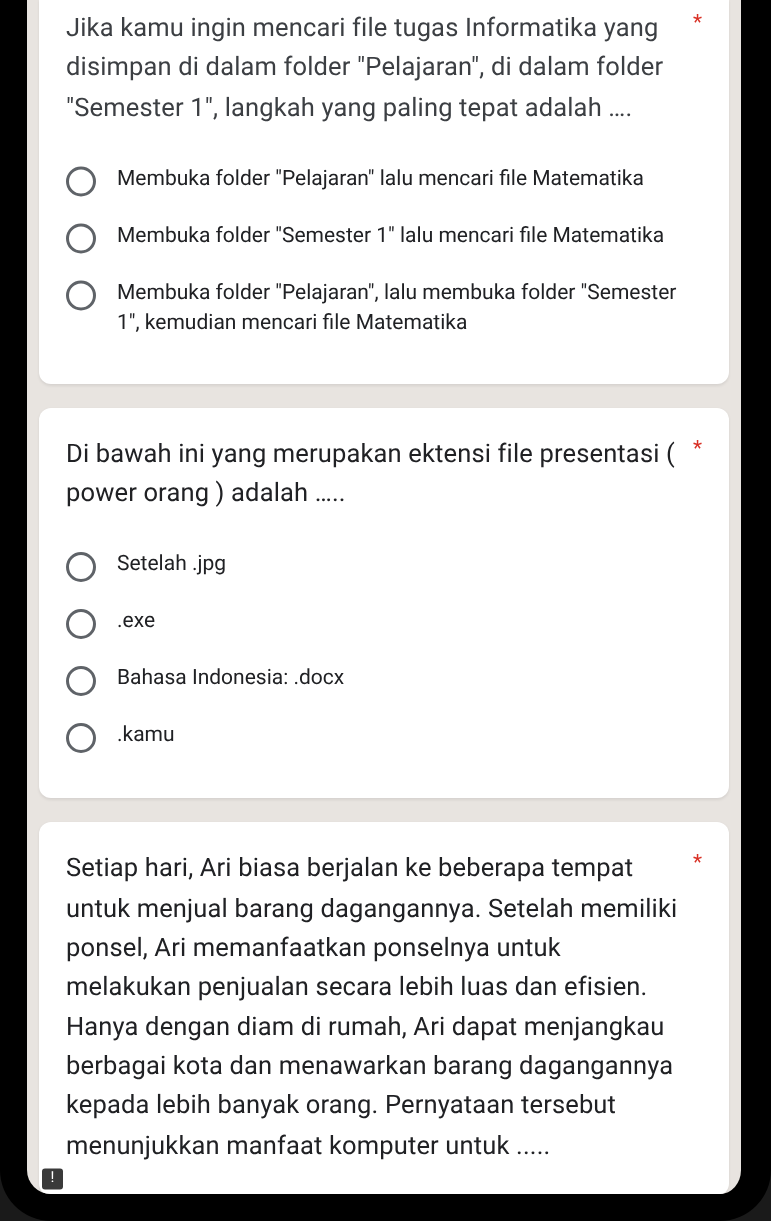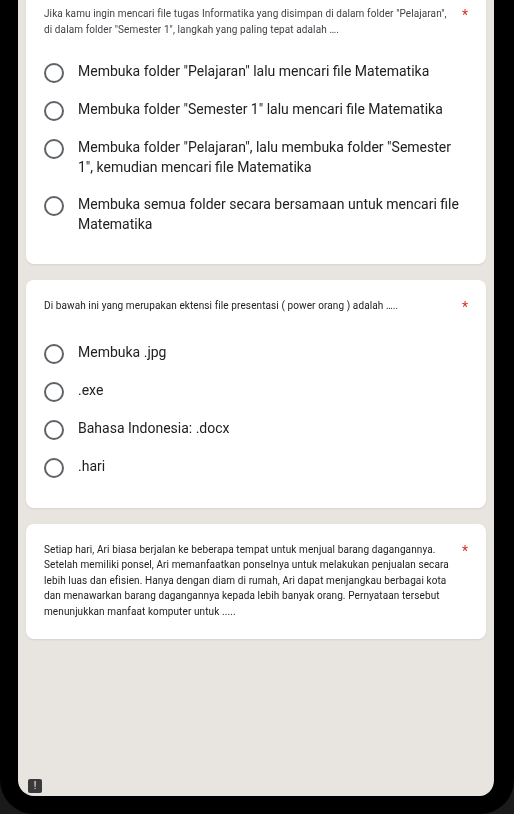--- a/index.html
+++ b/index.html
@@ -27,21 +27,21 @@
     background:#fff;
     border-radius:8px;
     padding:18px 18px 20px 18px;
     margin:0 0 16px 0;
     box-shadow:0 1px 2px rgba(0,0,0,.08);
     position:relative;
   }
   .card.first{border-top-left-radius:0;border-top-right-radius:0;margin-top:0;padding-top:6px;}
   .q-row{display:flex;align-items:flex-start;}
   .q-text{
-    flex:1;color:#202124;font-size:10px;line-height:1.55;
+    flex:1;color:#202124;font-size:17px;line-height:1.55;
     letter-spacing:.1px;
   }
   .req{color:#d93025;font-size:14px;margin-left:6px;line-height:1.4;}
   .options{margin-top:18px;}
   .opt{
     display:flex;align-items:flex-start;gap:14px;
     padding:6px 0 10px 0;
     cursor:pointer;
   }
   .radio{
@@ -81,48 +81,44 @@
           <span class="opt-label">Membuka folder "Pelajaran" lalu mencari file Matematika</span>
         </div>
         <div class="opt">
           <span class="radio"></span>
           <span class="opt-label">Membuka folder "Semester 1" lalu mencari file Matematika</span>
         </div>
         <div class="opt">
           <span class="radio"></span>
           <span class="opt-label">Membuka folder "Pelajaran", lalu membuka folder "Semester 1", kemudian mencari file Matematika</span>
         </div>
-        <div class="opt">
-          <span class="radio"></span>
-          <span class="opt-label">Membuka semua folder secara bersamaan untuk mencari file Matematika</span>
-        </div>
       </div>
     </div>
 
     <div class="card">
       <div class="q-row">
         <div class="q-text">Di bawah ini yang merupakan ektensi file presentasi ( power orang ) adalah …..</div>
         <div class="req">*</div>
       </div>
       <div class="options">
         <div class="opt">
           <span class="radio"></span>
-          <span class="opt-label">Membuka .jpg</span>
+          <span class="opt-label">Setelah .jpg</span>
         </div>
         <div class="opt">
           <span class="radio"></span>
           <span class="opt-label">.exe</span>
         </div>
         <div class="opt">
           <span class="radio"></span>
           <span class="opt-label">Bahasa Indonesia: .docx</span>
         </div>
         <div class="opt">
           <span class="radio"></span>
-          <span class="opt-label">.hari</span>
+          <span class="opt-label">.kamu</span>
         </div>
       </div>
     </div>
 
     <div class="card">
       <div class="q-row">
         <div class="q-text">Setiap hari, Ari biasa berjalan ke beberapa tempat untuk menjual barang dagangannya. Setelah memiliki ponsel, Ari memanfaatkan ponselnya untuk melakukan penjualan secara lebih luas dan efisien. Hanya dengan diam di rumah, Ari dapat menjangkau berbagai kota dan menawarkan barang dagangannya kepada lebih banyak orang. Pernyataan tersebut menunjukkan manfaat komputer untuk .....</div>
         <div class="req">*</div>
       </div>
     </div>

